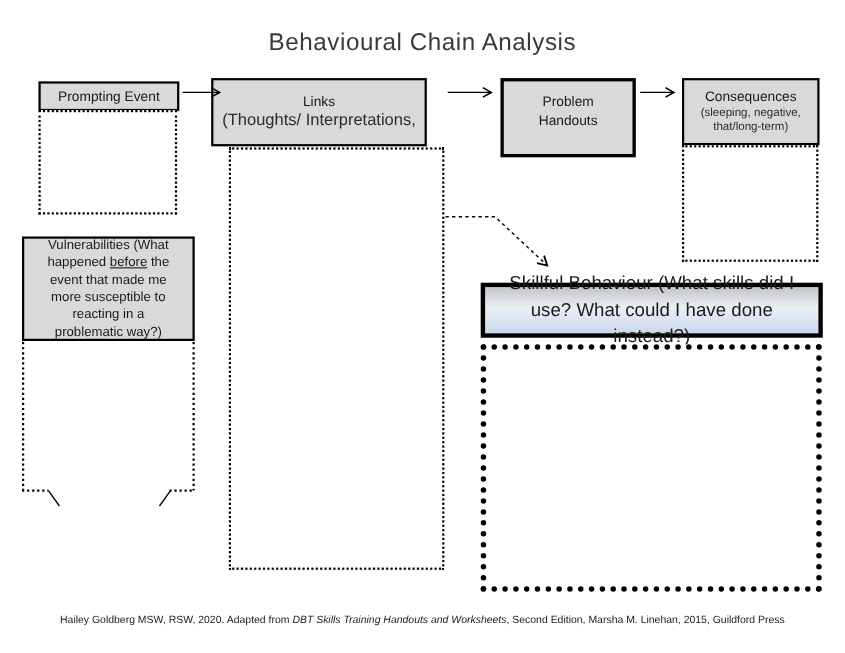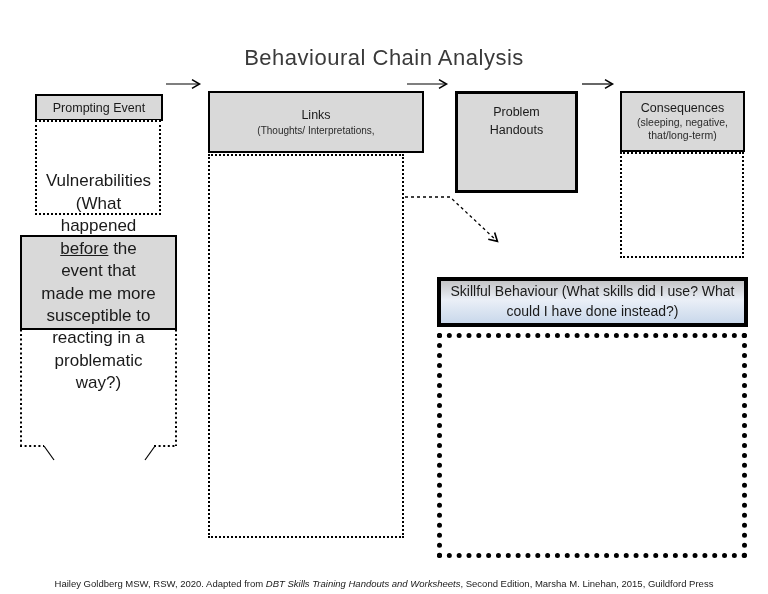--- a/index.html
+++ b/index.html
@@ -1,49 +1,49 @@
 <!DOCTYPE html>
 <html style="--box-fill: #d9d9d9; --border: #000000; --bubble-fill: #f1f1f1; --skillful-top: #c4c4c6; --skillful-bottom: #c9d8eb;"><head>
 <meta charset="utf-8">
 <style>
   html,body{margin:0;padding:0;background:#fff;}
   .page{
     position:relative;width:768px;height:594px;background:#fff;overflow:hidden;
     font-family:"Liberation Sans", sans-serif;color:#1a1a1a;
   }
-  .abs{position:absolute;box-sizing:border-box;margin-top:20px;}
+  .abs{position:absolute;box-sizing:border-box;}
   .title{
     top:25px;left:0;width:768px;text-align:center;
     font-size:22px;letter-spacing:.5px;color:#3a3a3a;
   }
   .graybox{
     background:var(--box-fill,#d9d9d9);
     border:2px solid var(--border,#000);
     display:flex;flex-direction:column;align-items:center;justify-content:center;
     text-align:center;
   }
   .dottedbox{border:2px dotted var(--border,#000);background:#fff;}
   .b{font-weight:normal;}
   .prompting{left:35px;top:74px;width:128px;height:27px;font-size:12.5px;}
   .prompting-area{left:35px;top:100px;width:126px;height:95px;}
-  .links{left:208px;top:71px;width:216px;height:62px;font-size:12.5px;line-height:1.3;padding:3px;}
-  .links .sub{font-size:10px;font-weight:normal;color:#2b2b2b;}
+  .links{left:192px;top:71px;width:196px;height:62px;font-size:12.5px;line-height:1.3;padding:3px;}
+  .links .sub{font-size:15px;font-weight:normal;color:#2b2b2b;}
   .links-area{left:208px;top:134px;width:196px;height:384px;}
-  .problem{left:455px;top:71px;width:123px;height:102px;justify-content:flex-start;padding-top:9px;font-size:12.5px;line-height:1.45;border-width:3px;}
+  .problem{left:455px;top:71px;width:123px;height:72px;justify-content:flex-start;padding-top:9px;font-size:12.5px;line-height:1.45;border-width:3px;}
   .consequences{left:620px;top:71px;width:125px;height:61px;font-size:12.5px;line-height:1.25;}
   .consequences .sub{font-size:10.5px;font-weight:normal;color:#2b2b2b;}
   .consequences-area{left:620px;top:132px;width:124px;height:106px;}
-  .vulner{left:20px;top:215px;width:157px;height:95px;font-size:17px;line-height:1.32;padding:4px 19px;}
+  .vulner{left:20px;top:215px;width:157px;height:95px;font-size:12px;line-height:1.32;padding:4px 19px;}
   .vulner .u{text-decoration:underline;}
   .skillful{
     left:437px;top:257px;width:311px;height:50px;
     border:4px solid var(--border,#000);
     background:linear-gradient(180deg,var(--skillful-top,#c4c4c6) 0%,#eaeff7 45%,var(--skillful-bottom,#c9d8eb) 100%);
     display:flex;align-items:center;justify-content:center;text-align:center;
-    font-size:14px;line-height:1.4;padding:2px 8px;
+    font-size:17px;line-height:1.4;padding:2px 8px;
   }
   .skillful-area{left:437px;top:313px;width:310px;height:225px;border:5px dotted var(--border,#000);background:#fff;}
   .bubble{
     left:25px;top:459px;width:147px;height:86px;
     border:1.5px dashed #6f6f6f;border-radius:14px;
     background:var(--bubble-fill,#f1f1f1);
     display:flex;align-items:center;justify-content:center;text-align:center;
     font-size:9.5px;line-height:1.45;color:#222;padding:4px 7px;
   }
   .footer{top:558px;left:0;width:768px;text-align:center;font-size:9.5px;color:#1a1a1a;}

